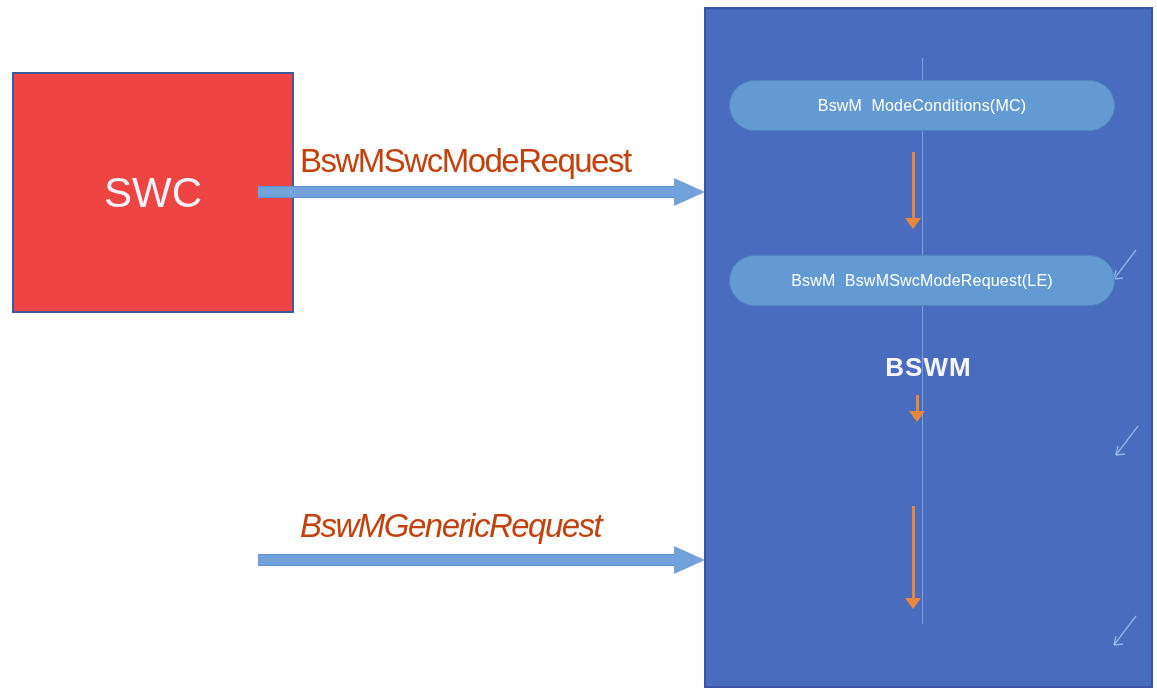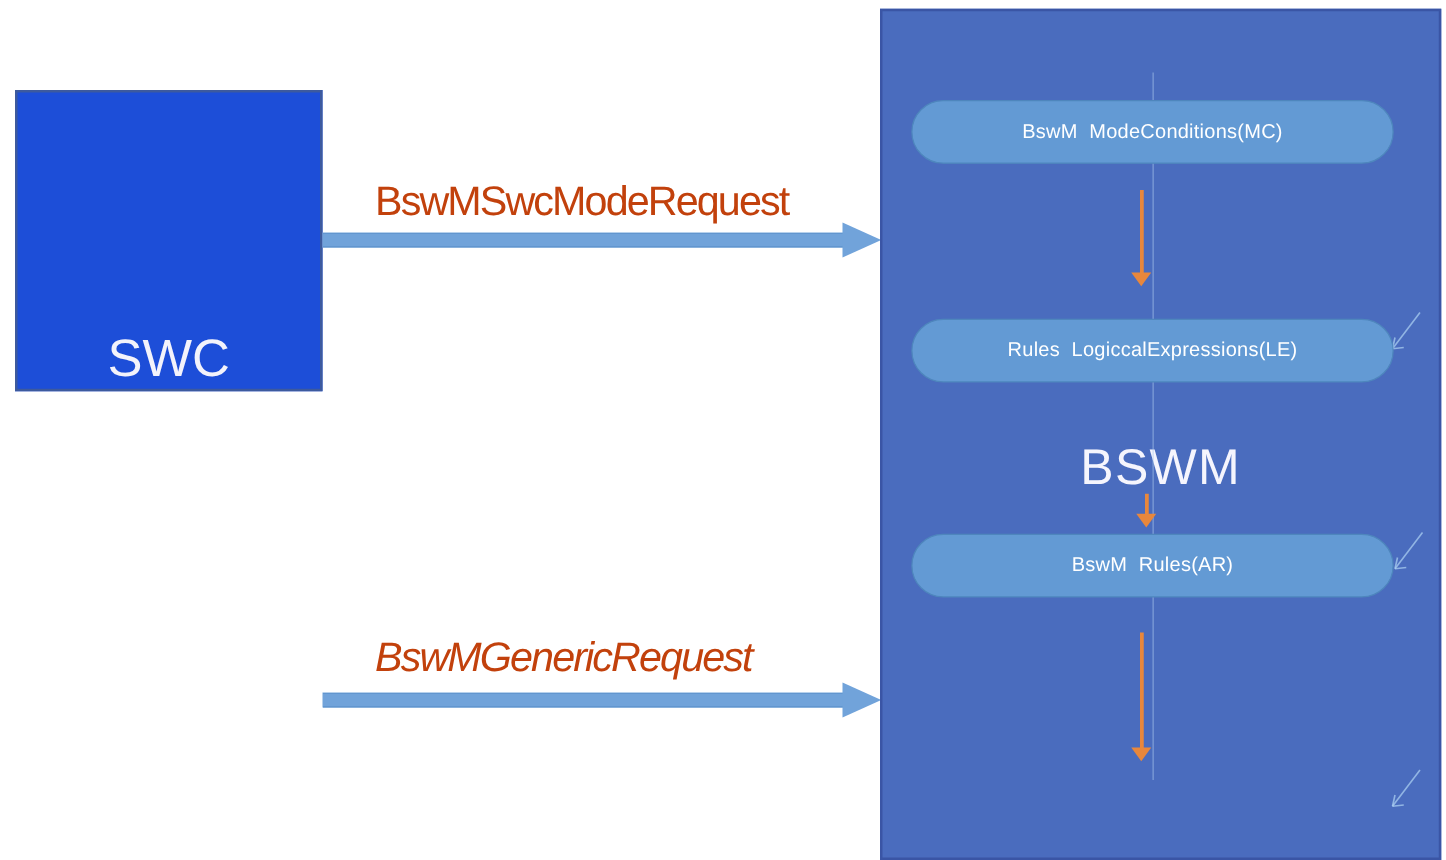--- a/index.html
+++ b/index.html
@@ -12,26 +12,26 @@
     position: relative;
     width: 1157px;
     height: 688px;
     background: #ffffff;
     overflow: hidden;
   }
   
   .src-box {
     position: absolute;
     left: 12px;
-    width: 246px;
-    background: #1d4ed8;
+    width: 282px;
+    background: #ef4444;
     border: 2px solid #3d5a9e;
     box-sizing: border-box;
     display: flex;
-    align-items: flex-end;
+    align-items: center;
     justify-content: center;
   }
   .src-box .box-label {
     color: #f3f3fb;
     font-size: 42px;
     letter-spacing: 0px;
     font-weight: 400;
   }
   .box-swc { top: 72px;  height: 241px; }
   .box-bsw { top: 434px; height: 243px; }
@@ -87,22 +87,22 @@
     border: 2px solid #3a55a5;
     box-sizing: border-box;
   }
   .panel-title {
     position: absolute;
     left: 0;
     right: 0;
     top: 343px;
     text-align: center;
     color: #f5f5fd;
-    font-size: 40px;
-    font-weight: 400;
+    font-size: 26px;
+    font-weight: 700;
     letter-spacing: 1px;
   }
   .pill {
     position: absolute;
     left: 23px;
     width: 386px;
     height: 51px;
     background: #639ad4;
     border: 1px solid #4e86bd;
     border-radius: 26px;
@@ -204,33 +204,30 @@
     <div class="pill pill-1">
       <span class="pill-label">BswM  ModeConditions(MC)</span>
     </div>
 
     <div class="oarrow oarrow-a">
       <div class="oarrow-shaft"></div>
       <div class="oarrow-head"></div>
     </div>
 
     <div class="pill pill-2">
-      <span class="pill-label">Rules  LogiccalExpressions(LE)</span>
+      <span class="pill-label">BswM  BswMSwcModeRequest(LE)</span>
     </div>
 
     <div class="panel-title">BSWM</div>
 
     <div class="oarrow oarrow-b">
       <div class="oarrow-shaft"></div>
       <div class="oarrow-head"></div>
     </div>
 
-    <div class="pill pill-3">
-      <span class="pill-label">BswM  Rules(AR)</span>
-    </div>
 
     <div class="oarrow oarrow-c">
       <div class="oarrow-shaft"></div>
       <div class="oarrow-head"></div>
     </div>
 
 
     <svg class="diag diag-2" viewBox="0 0 40 36">
       <line x1="36" y1="2" x2="14" y2="31" stroke="rgba(170,205,240,0.75)" stroke-width="1.3"></line>
       <line x1="14" y1="31" x2="23" y2="30" stroke="rgba(170,205,240,0.75)" stroke-width="1.3"></line>

